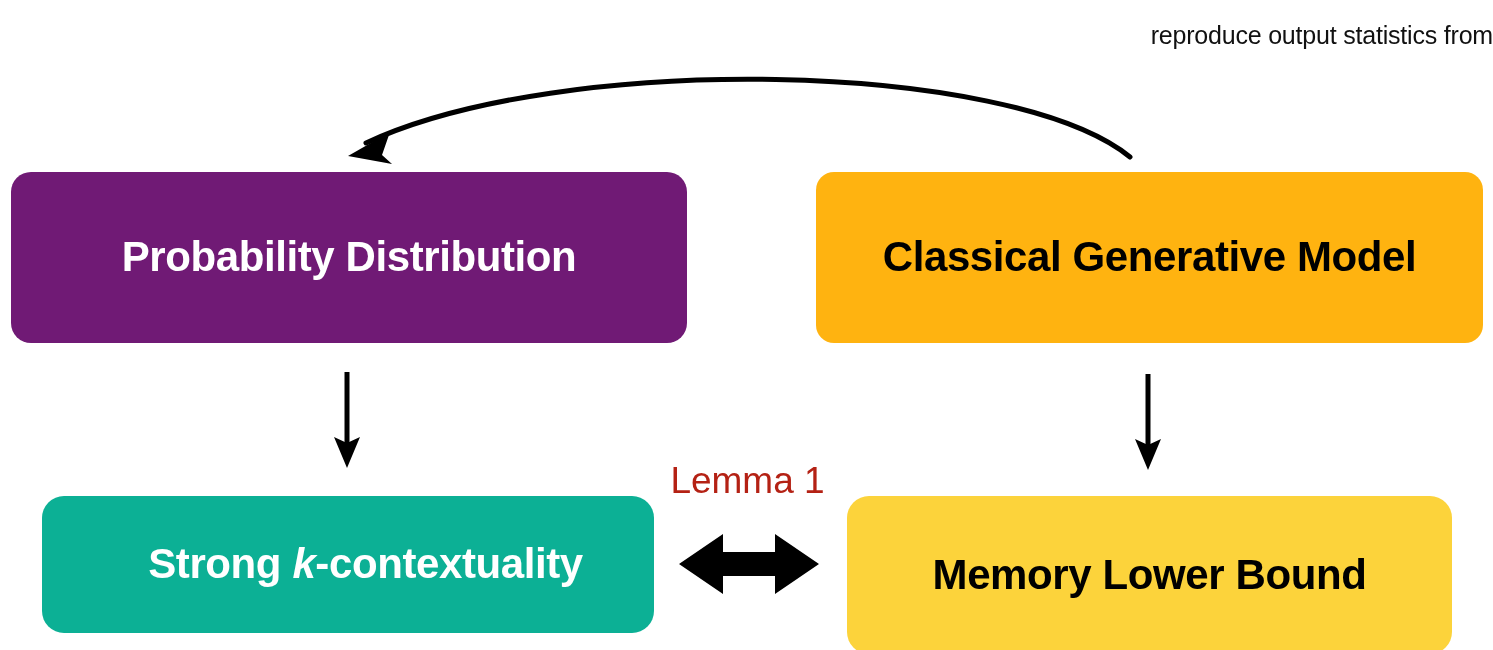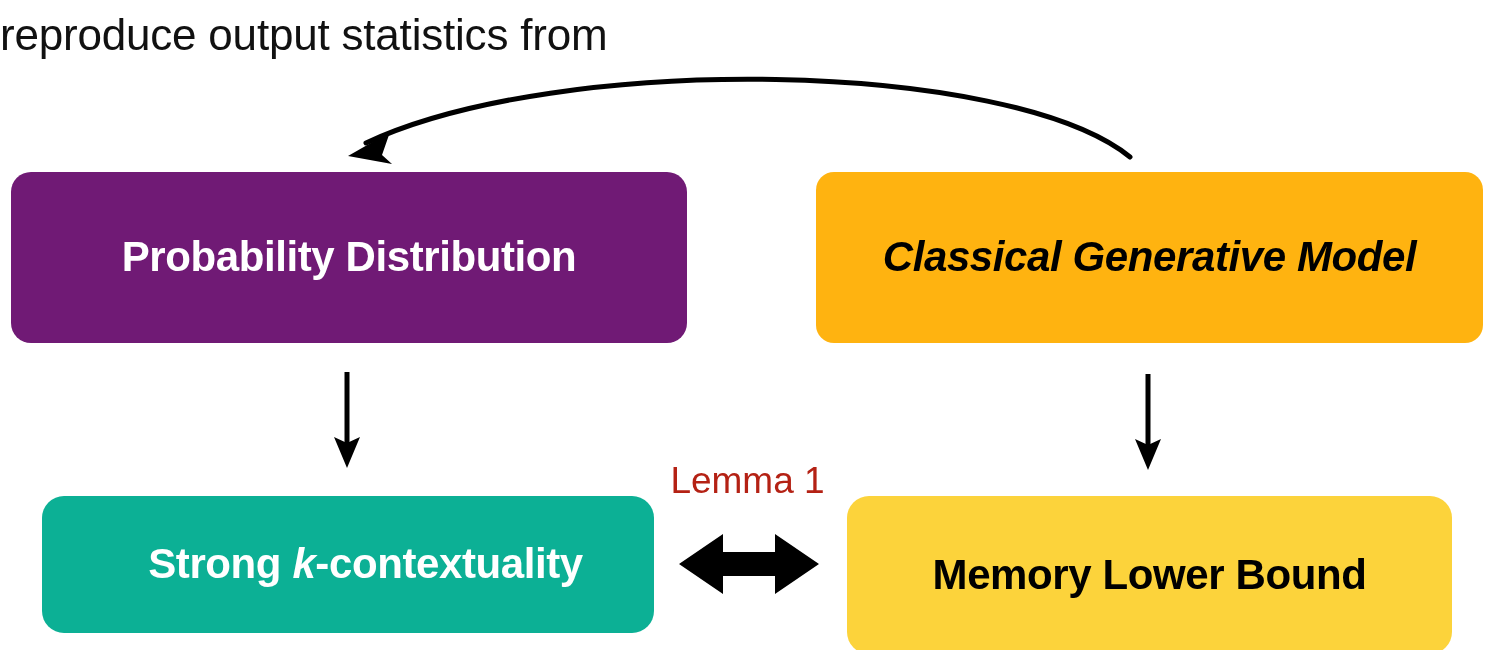--- a/index.html
+++ b/index.html
@@ -15,22 +15,22 @@
     overflow: hidden;
     font-family: "Liberation Sans", sans-serif;
   }
 
   
   .caption {
     position: absolute;
     left: 0;
     top: 14px;
     width: 1493px;
-    text-align: left;
-    font-size: 44px;
+    text-align: right;
+    font-size: 25px;
     line-height: 42px;
     color: #111111;
     letter-spacing: -0.2px;
     white-space: nowrap;
   }
 
   
   .node {
     position: absolute;
     display: flex;
@@ -58,21 +58,21 @@
     background: #701a75;
   }
   #node-prob .node-label { color: #ffffff; }
 
   #node-cgm {
     left: 816px; top: 172px;
     width: 667px; height: 171px;
     background: #FFB310;
     border-radius: 18px;
   }
-  #node-cgm .node-label { color: #000000; font-style: italic; }
+  #node-cgm .node-label { color: #000000; }
 
   #node-ctx {
     left: 42px;  top: 496px;
     width: 612px; height: 137px;
     background: #0CB095;
     border-radius: 22px;
   }
   #node-ctx .node-label { color: #ffffff; margin-left: 35px; }
 
   #node-mem {

